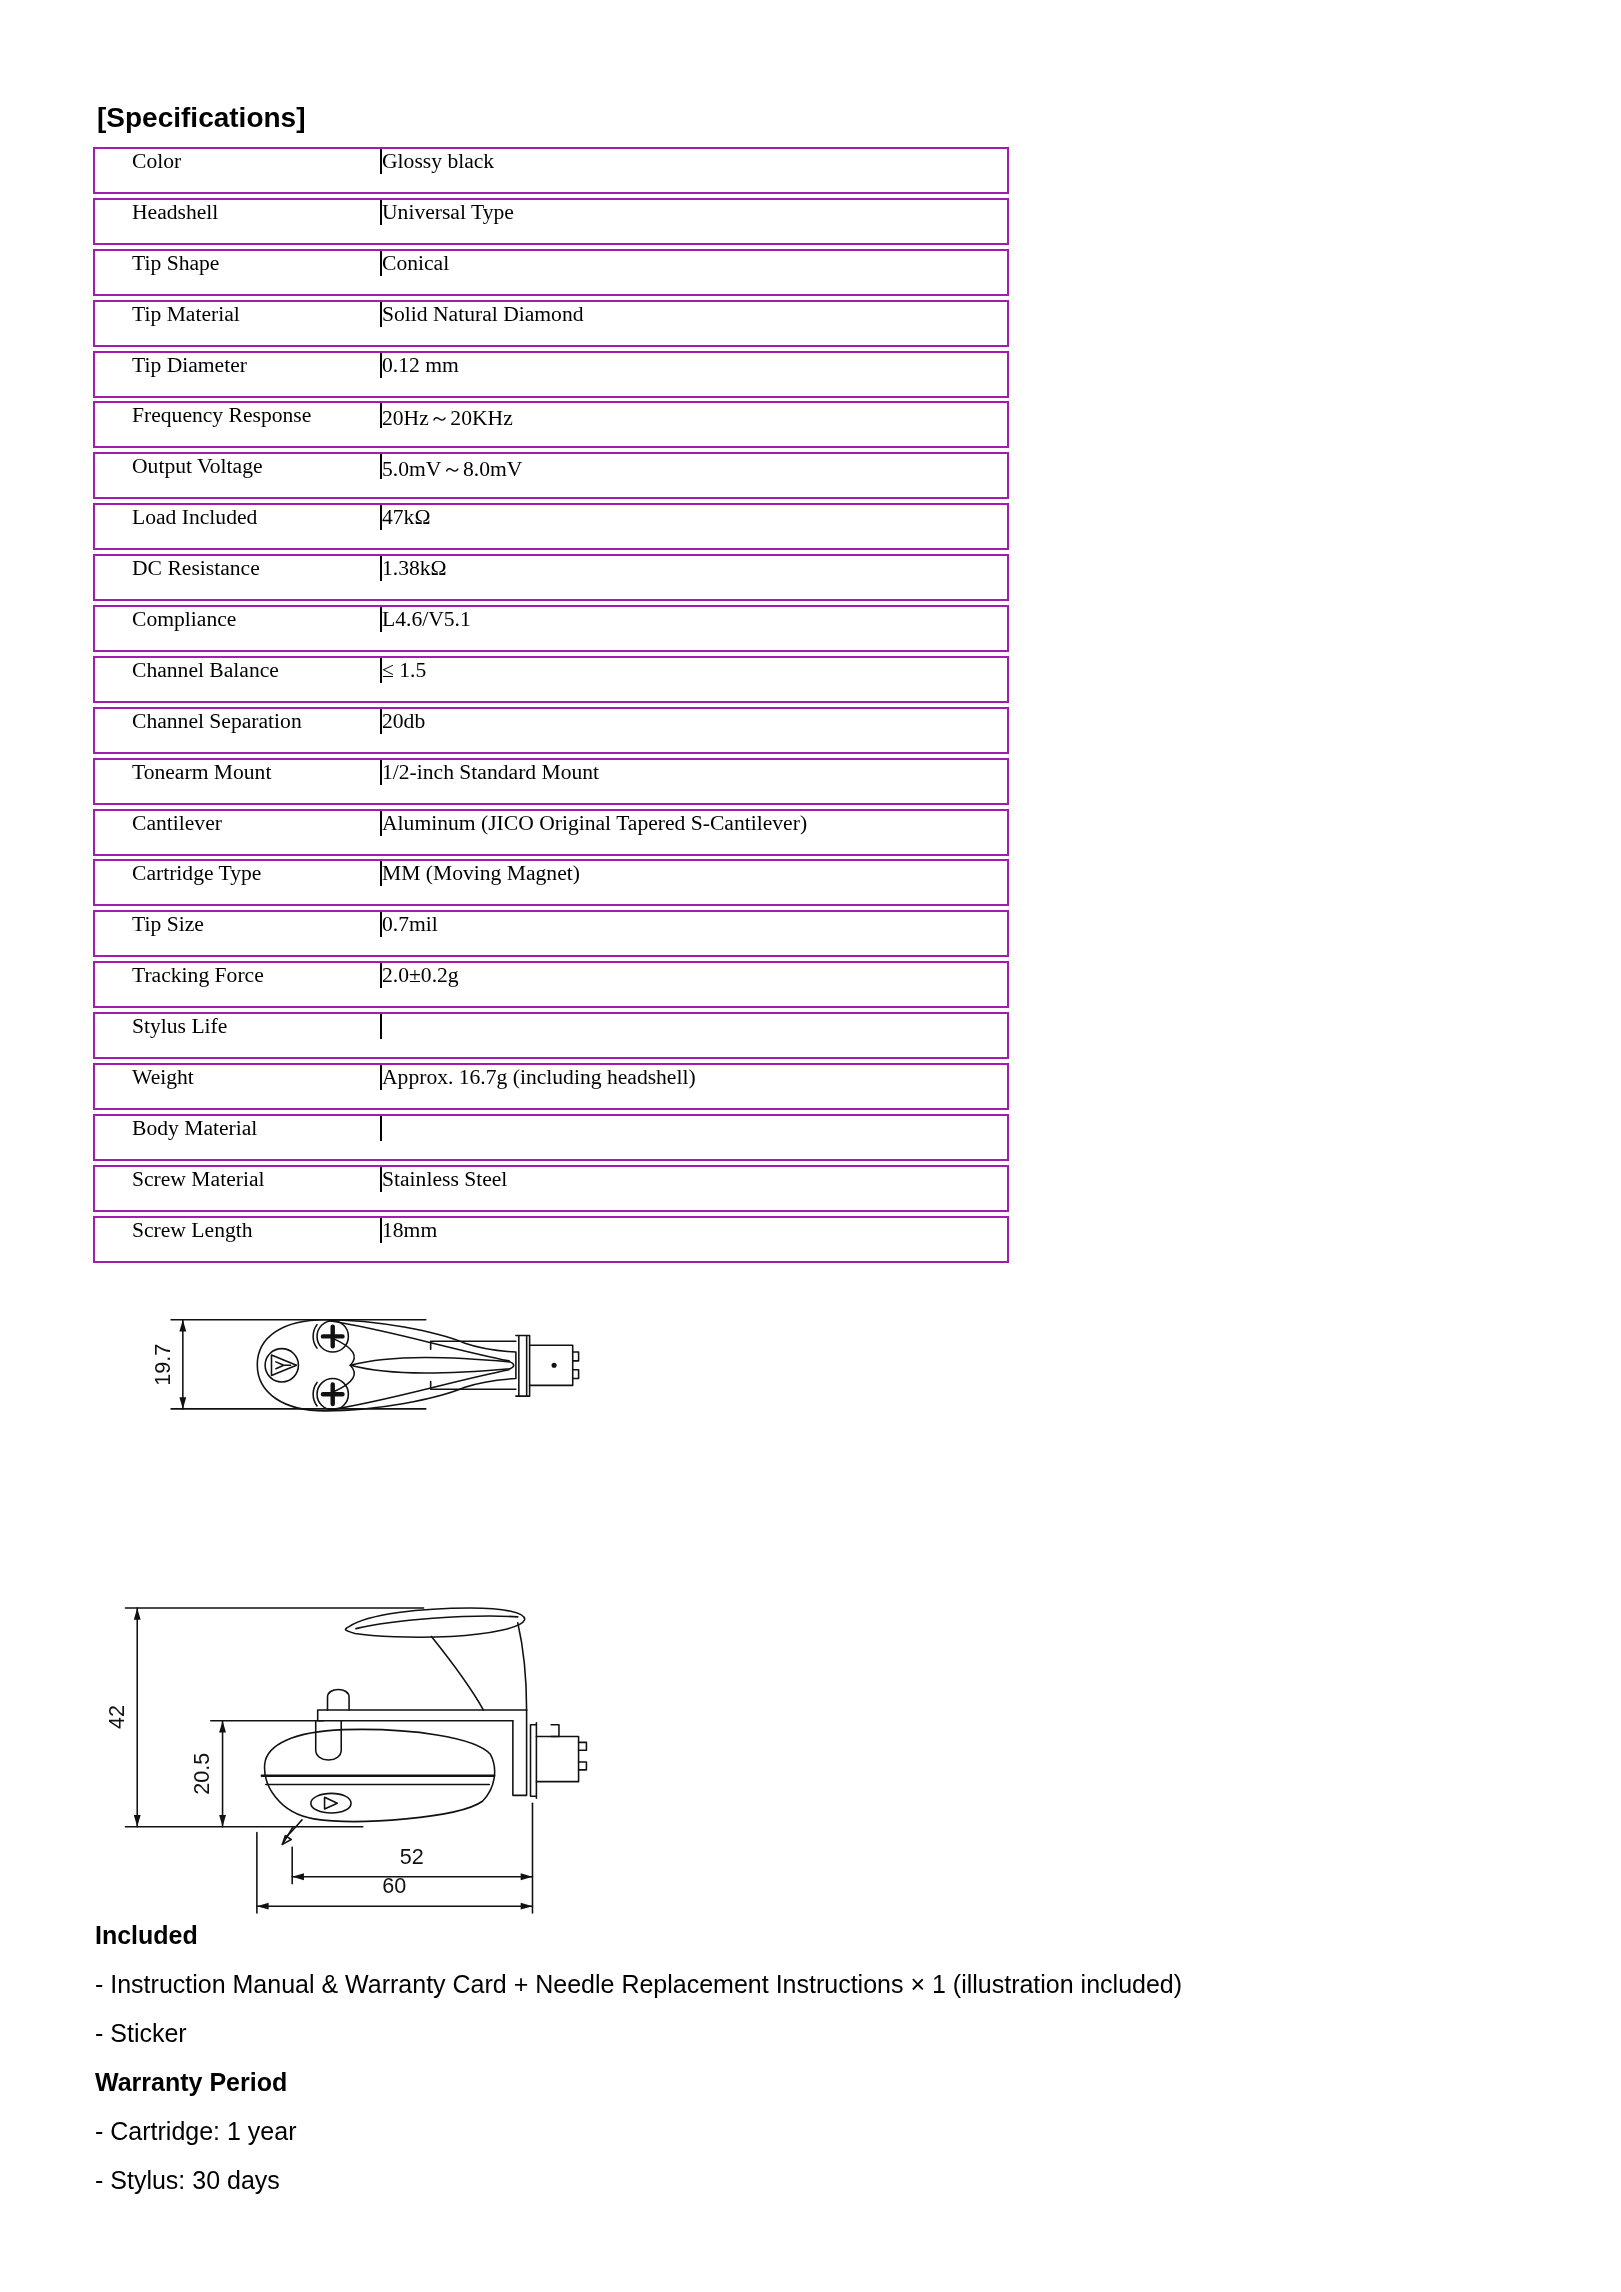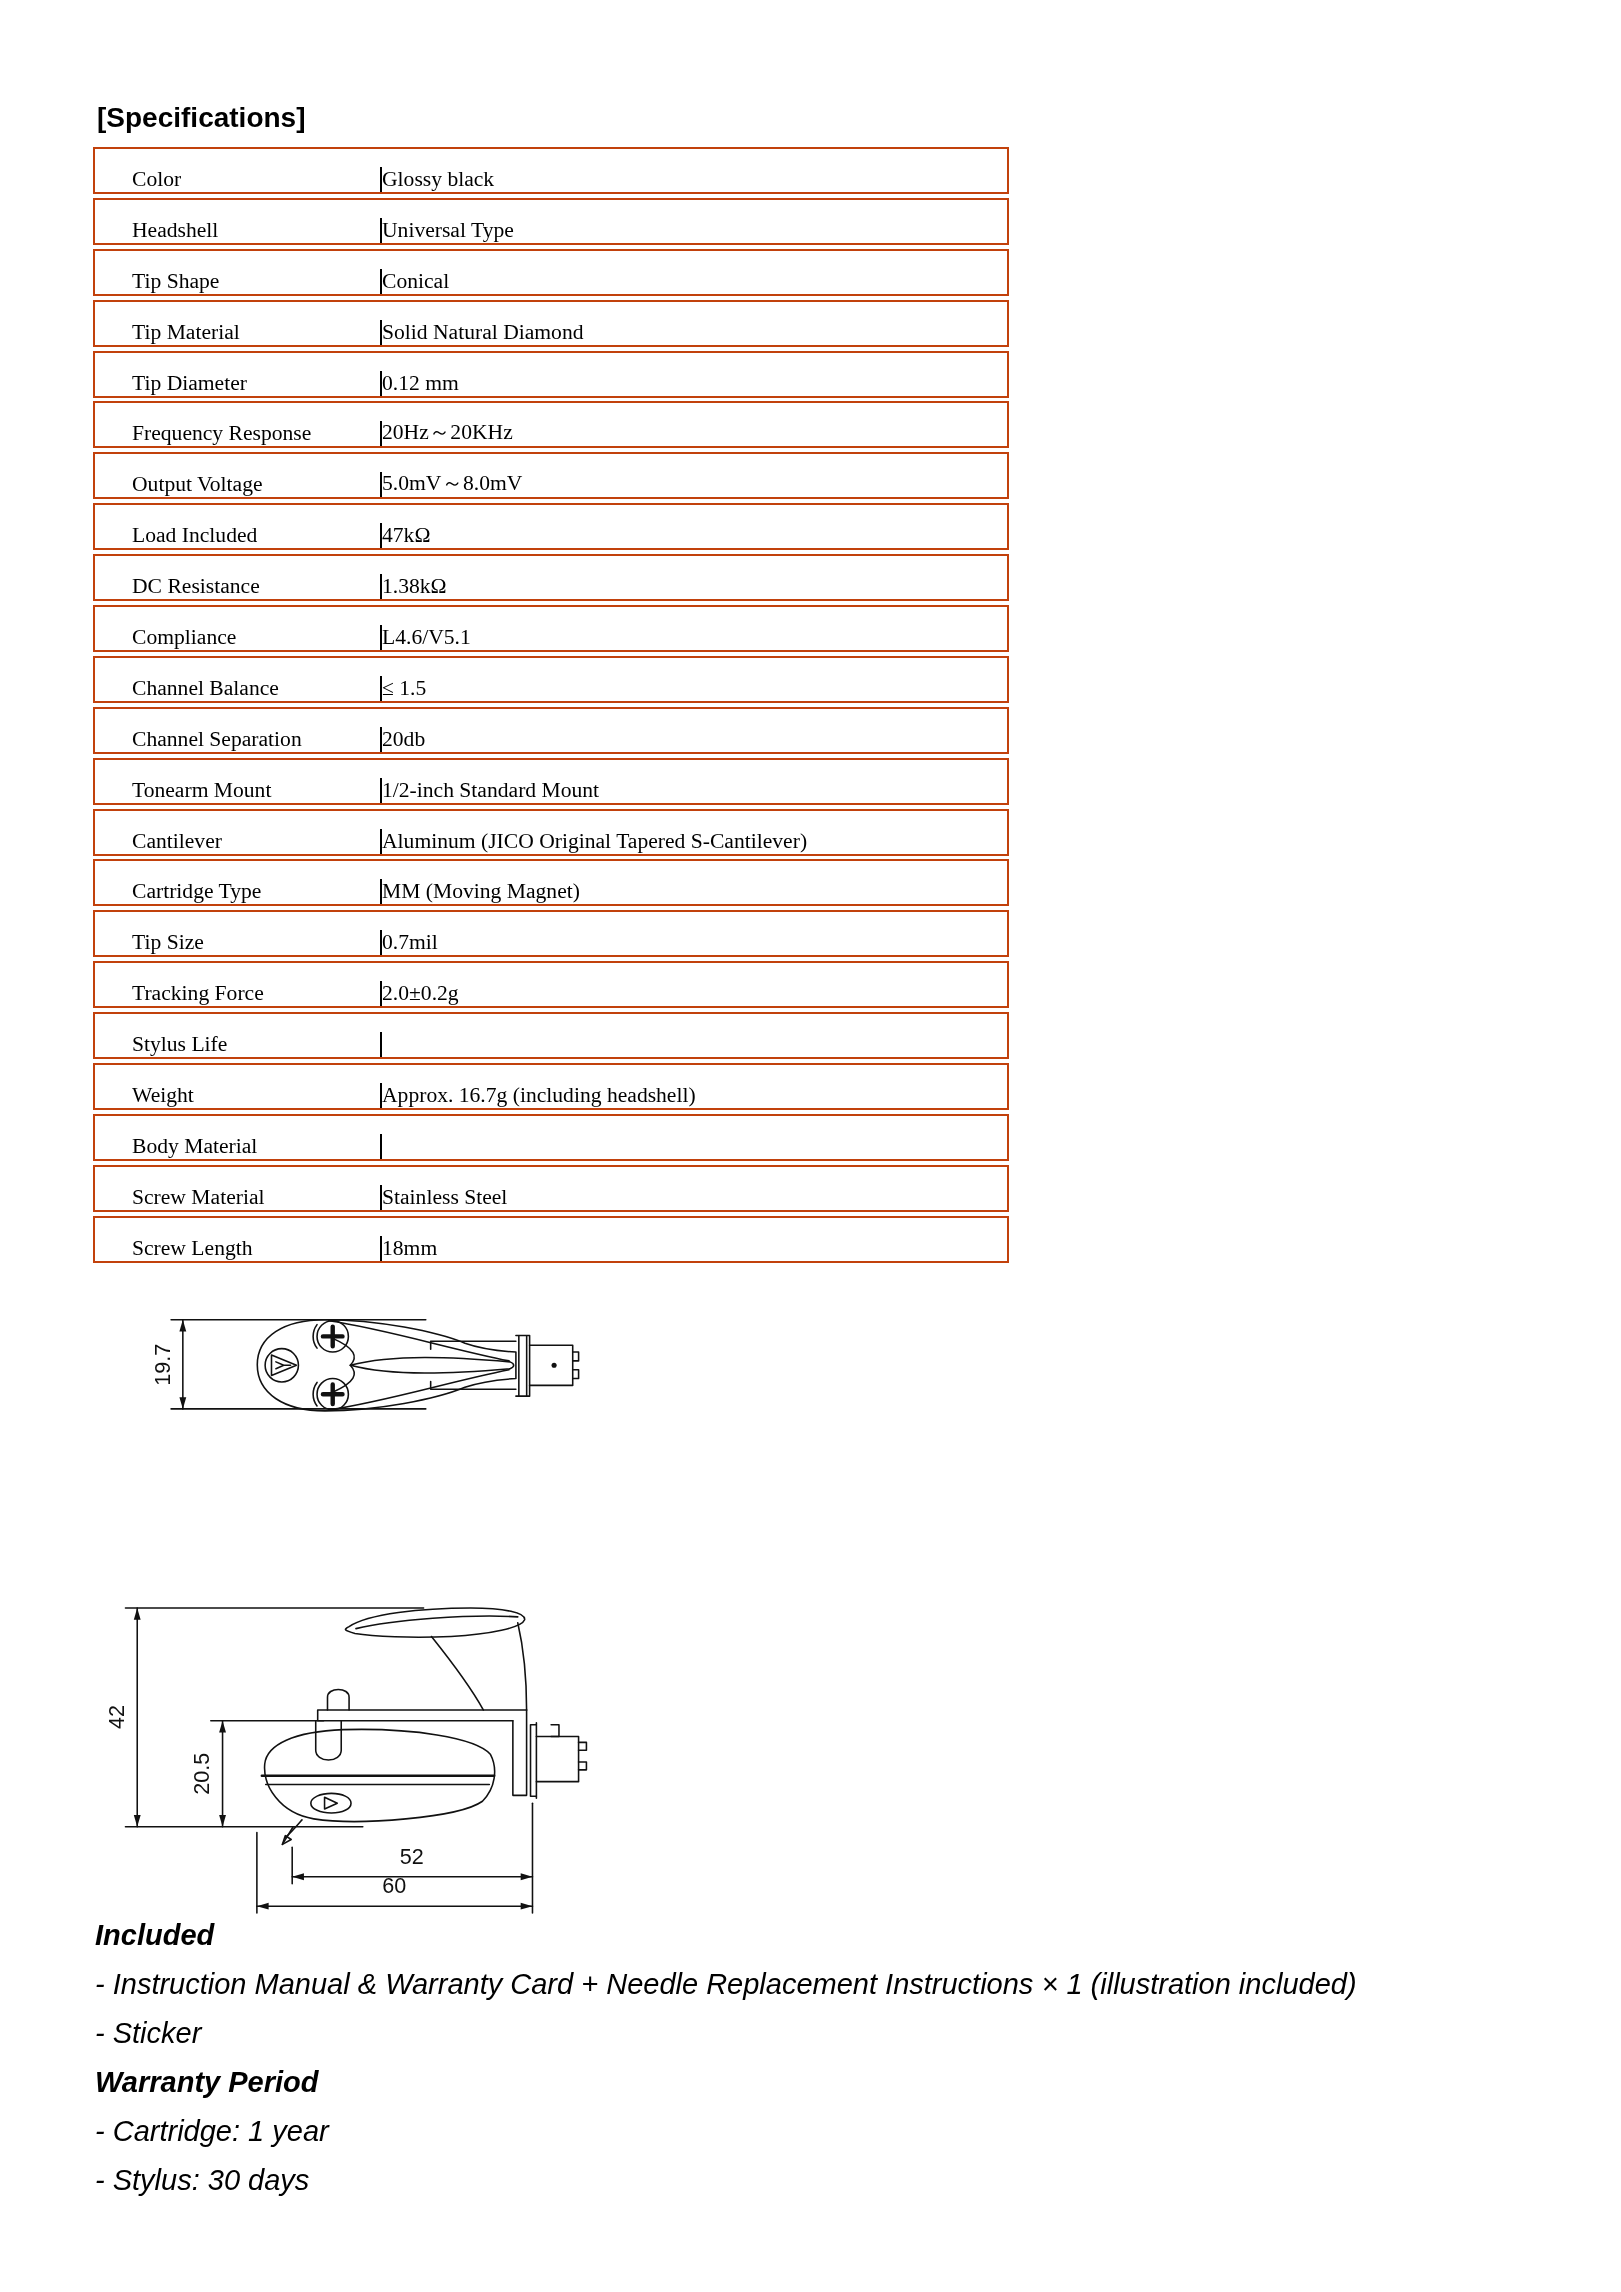--- a/index.html
+++ b/index.html
@@ -9,35 +9,35 @@
     overflow:hidden;
   }
   .doc-title {
     position:absolute; left:97px; top:102px;
     font-size:28px; font-weight:bold; letter-spacing:0px;
     font-family:"Liberation Sans","DejaVu Sans",sans-serif;
   }
   .spec-table { position:absolute; left:93px; top:147px; width:916px; }
   .spec-row {
     box-sizing:border-box; height:47px; margin-bottom:3.9px;
-    border:2px solid #c2410c; display:flex; align-items:flex-end; background:#fff;
+    border:2px solid #a21caf; display:flex; align-items:flex-start; background:#fff;
   }
   .cell { display:flex; align-items:center; box-sizing:border-box;
     font-family:"Liberation Serif","DejaVu Serif",serif; font-size:21.6px; color:#000;
     white-space:nowrap; overflow:visible;
   }
   .cell.label { width:287px; border-right:2px solid #000; padding-left:37px; }
   .cell.value { flex:1; }
   .drawing { position:absolute; }
   .drawing svg { display:block; }
   .dim-text {
     font-family:"Liberation Sans","DejaVu Sans",sans-serif; font-size:22px; fill:#111;
   }
   .notes { position:absolute; left:95px; top:1921px; width:1372px; }
-  .note-line { height:49px; font-size:29px; line-height:29px;font-style:italic; }
+  .note-line { height:49px; font-size:25px; line-height:29px; }
   .note-line.bold { font-weight:bold; }
 </style>
 </head>
 <body>
 
 <div class="page">
 
   <div class="doc-title">[Specifications]</div>
 
   <div class="spec-table">

